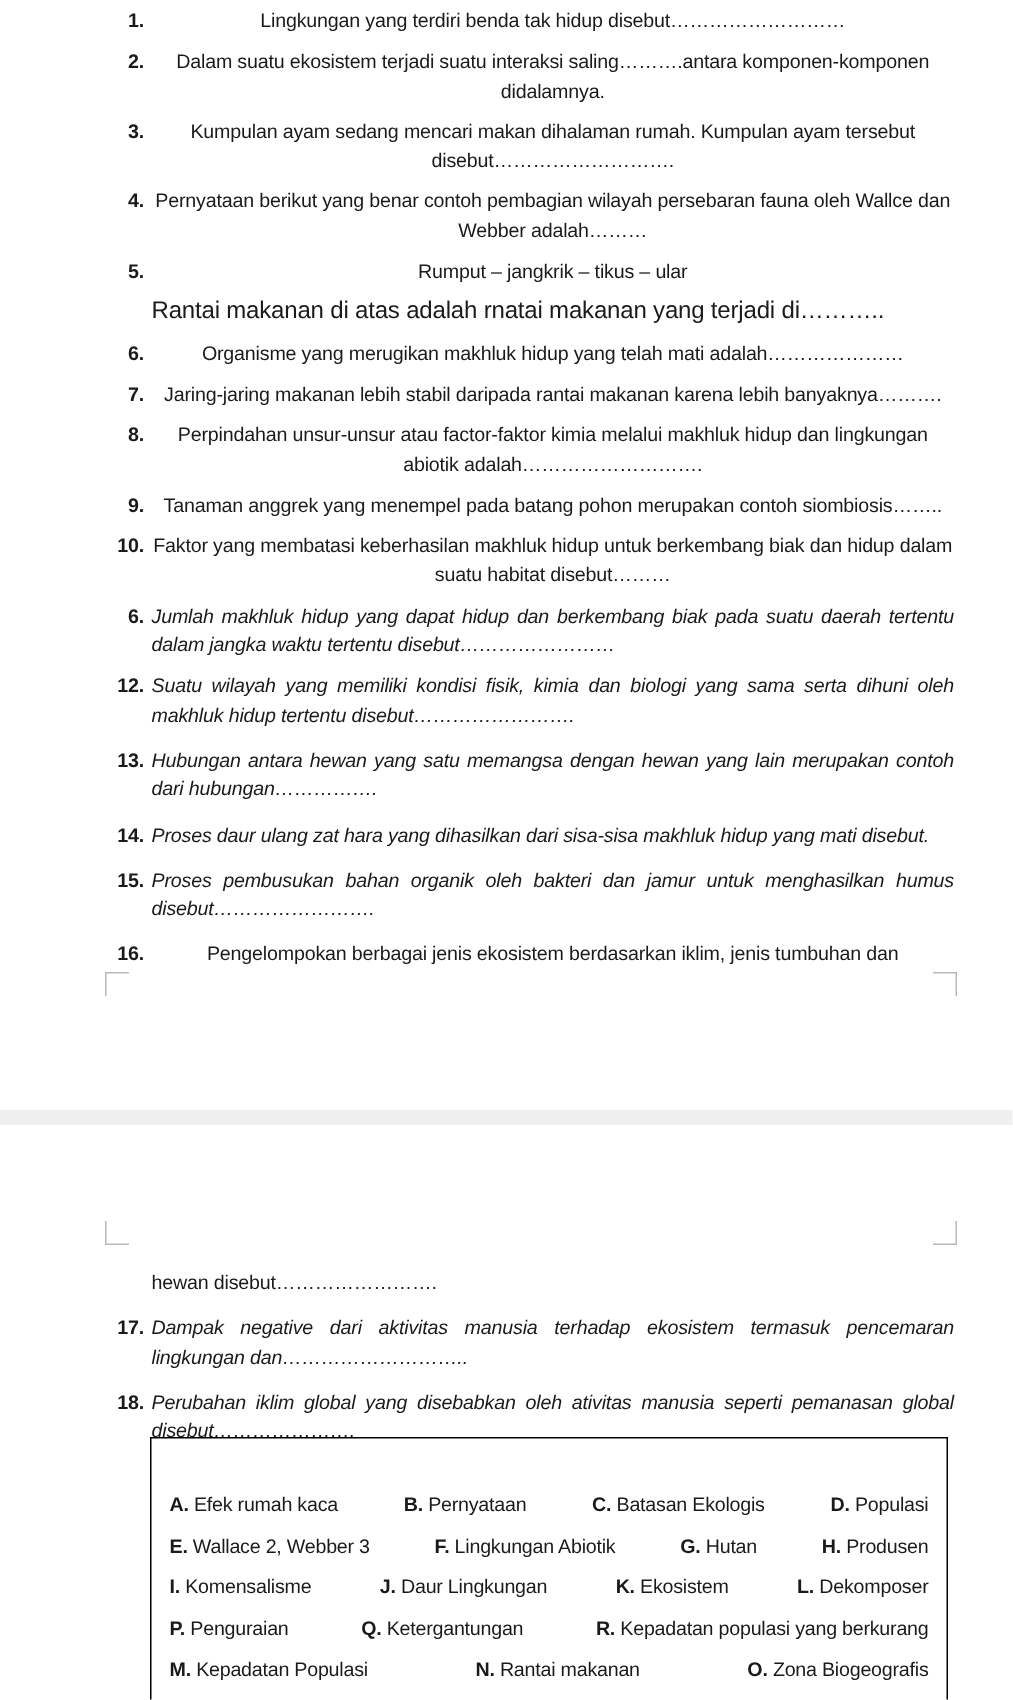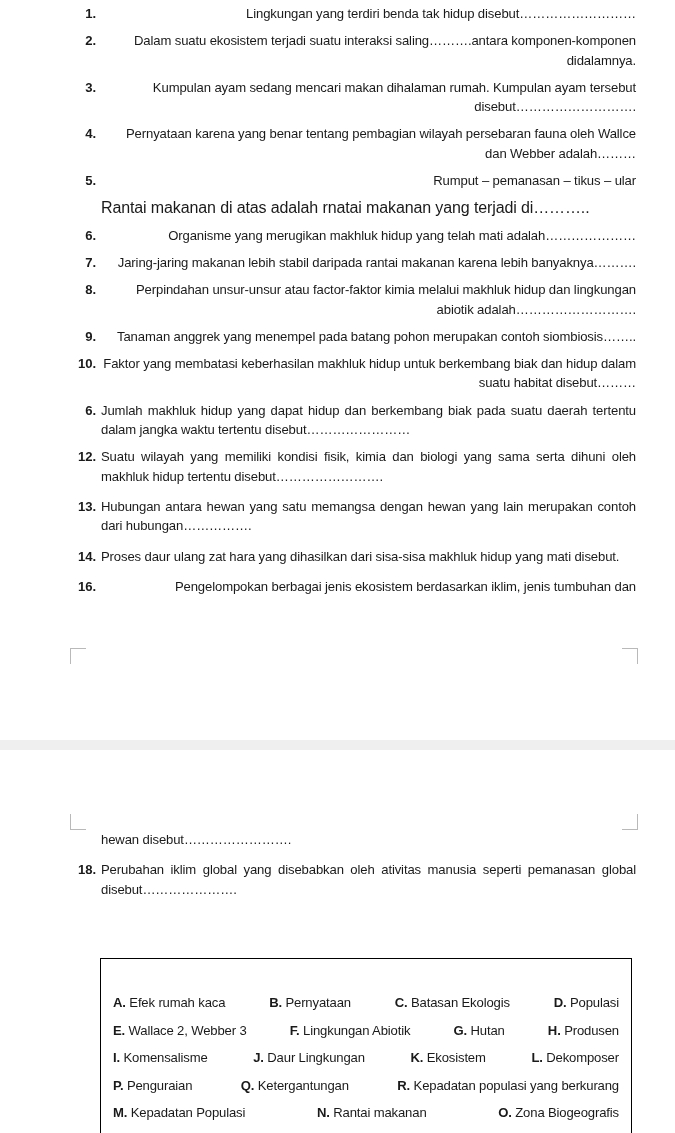--- a/index.html
+++ b/index.html
@@ -47,42 +47,42 @@
   .corner.bl { border-bottom: 1.5px solid #b9b9b9; border-left: 1.5px solid #b9b9b9; }
   .corner.br { border-bottom: 1.5px solid #b9b9b9; border-right: 1.5px solid #b9b9b9; }
 
   
   .qlist {
     position: absolute;
     left: 76px;
     width: 560px;
   }
   #qlist-one { top: 4px; }
-  #qlist-two { top: 80px; }
+  #qlist-two { top: 95px; }
 
   .qitem {
     display: flex;
     align-items: flex-start;
     font-size: 13.1px;
     line-height: 19.3px;
   }
   .qnum {
     width: 25px;
     min-width: 25px;
     text-align: right;
     font-weight: bold;
     padding-right: 5px;
     letter-spacing: -0.1px;
   }
   .qtext {
     flex: 1;
-    text-align: right;
+    text-align: center;
     letter-spacing: -0.12px;
   }
-  .qtext.justified { text-align: justify; text-align-last: left; }
+  .qtext.justified { text-align: justify; text-align-last: left; font-style: italic; }
 
   .qitem.gap-top { margin-top: 8px; }
   .qitem.gap-tiny { margin-top: 11px; }
 
   .subline {
     margin-left: 25px;
     font-size: 16px;
     line-height: 19.3px;
     letter-spacing: -0.12px;
     margin-top: 8px;
@@ -132,25 +132,25 @@
       <div class="qitem gap-top">
         <div class="qnum">2.</div>
         <div class="qtext">Dalam suatu ekosistem terjadi suatu interaksi saling……….antara komponen-komponen didalamnya.</div>
       </div>
       <div class="qitem gap-top">
         <div class="qnum">3.</div>
         <div class="qtext">Kumpulan ayam sedang mencari makan dihalaman rumah. Kumpulan ayam tersebut disebut……………………….</div>
       </div>
       <div class="qitem gap-top">
         <div class="qnum">4.</div>
-        <div class="qtext">Pernyataan karena yang benar tentang pembagian wilayah persebaran fauna oleh Wallce dan Webber adalah………</div>
+        <div class="qtext">Pernyataan berikut yang benar contoh pembagian wilayah persebaran fauna oleh Wallce dan Webber adalah………</div>
       </div>
       <div class="qitem gap-top">
         <div class="qnum">5.</div>
-        <div class="qtext">Rumput – pemanasan – tikus – ular</div>
+        <div class="qtext">Rumput – jangkrik – tikus – ular</div>
       </div>
       <div class="subline">Rantai makanan di atas adalah rnatai makanan yang terjadi di………..</div>
       <div class="qitem gap-top">
         <div class="qnum">6.</div>
         <div class="qtext">Organisme yang merugikan makhluk hidup yang telah mati adalah…………………</div>
       </div>
       <div class="qitem gap-top">
         <div class="qnum">7.</div>
         <div class="qtext">Jaring-jaring makanan lebih stabil daripada rantai makanan karena lebih banyaknya……….</div>
       </div>
@@ -174,40 +174,48 @@
         <div class="qnum">12.</div>
         <div class="qtext justified">Suatu wilayah yang memiliki kondisi fisik, kimia dan biologi yang sama serta dihuni oleh makhluk hidup tertentu disebut…………………….</div>
       </div>
       <div class="qitem gap-tiny">
         <div class="qnum">13.</div>
         <div class="qtext justified">Hubungan antara hewan yang satu memangsa dengan hewan yang lain merupakan contoh dari hubungan…………….</div>
       </div>
       <div class="qitem gap-tiny">
         <div class="qnum">14.</div>
         <div class="qtext justified">Proses daur ulang zat hara yang dihasilkan dari sisa-sisa makhluk hidup yang mati disebut.</div>
+      </div>
+      <div class="qitem gap-tiny">
+        <div class="qnum">15.</div>
+        <div class="qtext justified">Proses pembusukan bahan organik oleh bakteri dan jamur untuk menghasilkan humus disebut…………………….</div>
       </div>
       <div class="qitem gap-tiny">
         <div class="qnum">16.</div>
         <div class="qtext">Pengelompokan berbagai jenis ekosistem berdasarkan iklim, jenis tumbuhan dan</div>
       </div>
     </div>
 
   <div class="corner tl" style="left:70px; top:648px;"></div>
   <div class="corner tr" style="left:622px; top:648px;"></div>
 </div>
 
 <div id="page-gap"></div>
 
 <div class="sheet" id="sheet-two">
 
   <div class="corner bl" style="left:70px; top:64px;"></div>
   <div class="corner br" style="left:622px; top:64px;"></div>
 
   <div class="qlist" id="qlist-two">
       <div class="contline">hewan disebut…………………….</div>
+      <div class="qitem gap-tiny">
+        <div class="qnum">17.</div>
+        <div class="qtext justified">Dampak negative dari aktivitas manusia terhadap ekosistem termasuk pencemaran lingkungan dan………………………..</div>
+      </div>
       <div class="qitem gap-tiny">
         <div class="qnum">18.</div>
         <div class="qtext justified">Perubahan iklim global yang disebabkan oleh ativitas manusia seperti pemanasan global disebut………………….</div>
       </div>
     </div>
 
 </div>
 
 <div id="answer-bank">
     <div class="opt-row spread">

